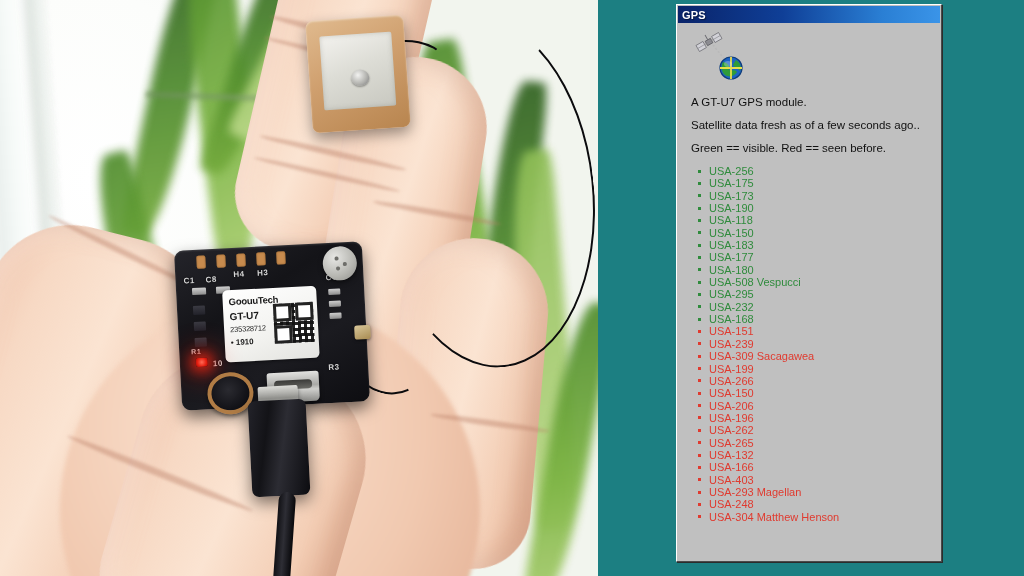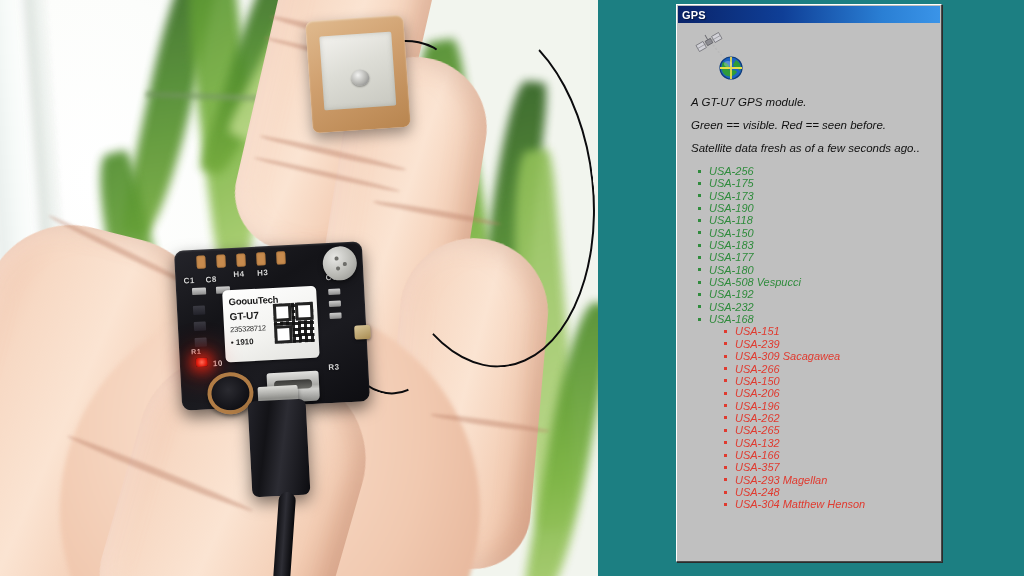--- a/index.html
+++ b/index.html
@@ -119,32 +119,32 @@
   #gpswin{position:absolute;left:676px;top:4px;width:264px;height:556px;
     background:#c0c0c0;
     border:1px solid #ffffff;
     border-right-color:#4a4a4a;border-bottom-color:#4a4a4a;
     box-shadow:1px 1px 0 #2b2b2b;}
   .titlebar{height:17px;margin:1px;
     background:linear-gradient(90deg,#0a246a 0%,#0f3f97 40%,#2a7fd4 78%,#3a94e8 100%);
     display:flex;align-items:center;padding:0 4px;}
   .titlebar .t{color:#fff;font-size:11px;font-weight:bold;font-family:"Liberation Sans",sans-serif;
     text-shadow:1px 1px 1px rgba(0,0,0,.45);letter-spacing:.2px;}
-  .client{padding:0;font-style:italic;}
+  .client{padding:0;}
 
   .sat-icon{position:relative;width:56px;height:54px;margin:8px 0 0 18px;}
   .para{font-size:11.5px;color:#111;margin:0 0 0 14px;padding-top:11px;
     font-family:"Liberation Sans",sans-serif;}
   ul.sats{list-style:none;margin:11px 0 0 0;padding:0;}
   ul.sats li{position:relative;font-size:11px;line-height:12.35px;
     padding-left:32px;font-family:"Liberation Sans",sans-serif;white-space:nowrap;}
   ul.sats li::before{content:"";position:absolute;left:21px;top:4.6px;
     width:3px;height:3px;background:currentColor;}
   li.green{color:#2f8b3c;}
-  li.red{color:#e03a2f;margin-left:26px;}
+  li.red{color:#e03a2f;}
 </style>
 </head>
 <body>
 
 <div id="stage">
 
   <div id="photo">
     <div class="bg-wash"></div>
     <div class="frame-bar"></div>
     <div class="frame-bar2"></div>
@@ -277,48 +277,49 @@
           <circle cx="36" cy="37" r="11" fill="#1c63c4"></circle>
           <path d="M28 31c5 1 7 4 6 8 3 1 6-1 8 2-2 4-8 6-12 3-4-3-4-9-2-13z" fill="#2f9b3a"></path>
           <path d="M41 29c4 2 6 7 4 11-2-3-5-3-7-6 1-2 2-4 3-5z" fill="#2f9b3a"></path>
           <circle cx="36" cy="37" r="11" fill="none" stroke="#0f3c7a" stroke-width="1.2"></circle>
           <path d="M36 26v22M25 37h22" stroke="#f2e44a" stroke-width="1.8" opacity=".95"></path>
           <ellipse cx="33" cy="33" rx="4" ry="3" fill="#ffffff" opacity=".28"></ellipse>
         </svg>
       </div>
 
       <p class="para">A GT-U7 GPS module.</p>
+      <p class="para">Satellite data fresh as of a few seconds ago..</p>
       <p class="para">Green == visible. Red == seen before.</p>
-      <p class="para">Satellite data fresh as of a few seconds ago..</p>
 
       <ul class="sats" id="sat-list">
           <li class="green">USA-256</li>
           <li class="green">USA-175</li>
           <li class="green">USA-173</li>
           <li class="green">USA-190</li>
           <li class="green">USA-118</li>
           <li class="green">USA-150</li>
           <li class="green">USA-183</li>
           <li class="green">USA-177</li>
           <li class="green">USA-180</li>
           <li class="green">USA-508 Vespucci</li>
-          <li class="green">USA-192</li>
+          <li class="green">USA-295</li>
           <li class="green">USA-232</li>
           <li class="green">USA-168</li>
           <li class="red">USA-151</li>
           <li class="red">USA-239</li>
           <li class="red">USA-309 Sacagawea</li>
+          <li class="red">USA-199</li>
           <li class="red">USA-266</li>
           <li class="red">USA-150</li>
           <li class="red">USA-206</li>
           <li class="red">USA-196</li>
           <li class="red">USA-262</li>
           <li class="red">USA-265</li>
           <li class="red">USA-132</li>
           <li class="red">USA-166</li>
-          <li class="red">USA-357</li>
+          <li class="red">USA-403</li>
           <li class="red">USA-293 Magellan</li>
           <li class="red">USA-248</li>
           <li class="red">USA-304 Matthew Henson</li>
         </ul>
     </div>
   </div>
 </div>
 
 </body></html>

